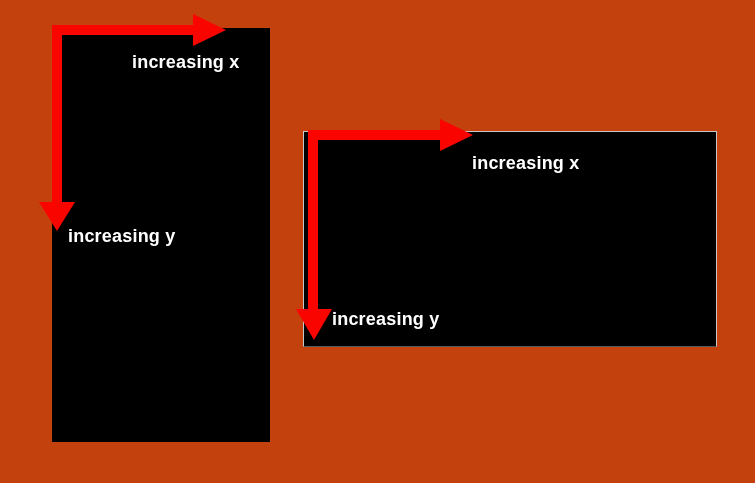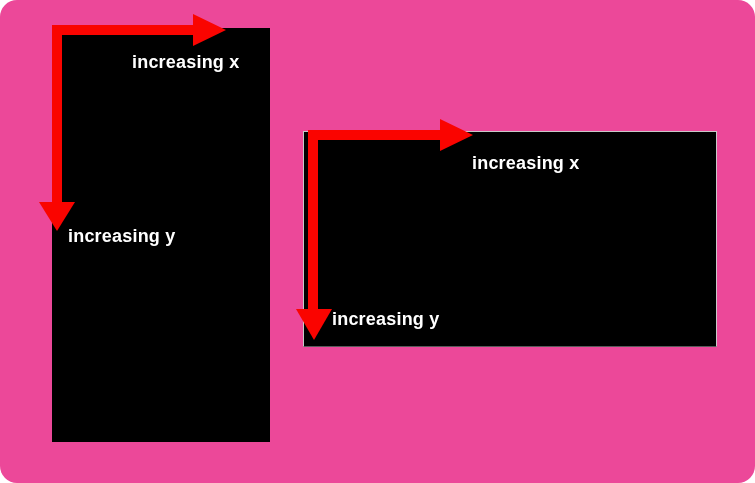--- a/index.html
+++ b/index.html
@@ -7,23 +7,22 @@
     padding: 0;
   }
   body {
     background: #ffffff;
     font-family: "Liberation Sans", sans-serif;
   }
   .canvas {
     position: relative;
     width: 755px;
     height: 483px;
-    background: #ec4899;
+    background: #c2410c;
     overflow: hidden;
-    border-radius: 17px;
   }
   .screen {
     position: absolute;
     background: #000000;
   }
   .screen.portrait {
     left: 52px;
     top: 28px;
     width: 218px;
     height: 414px;

